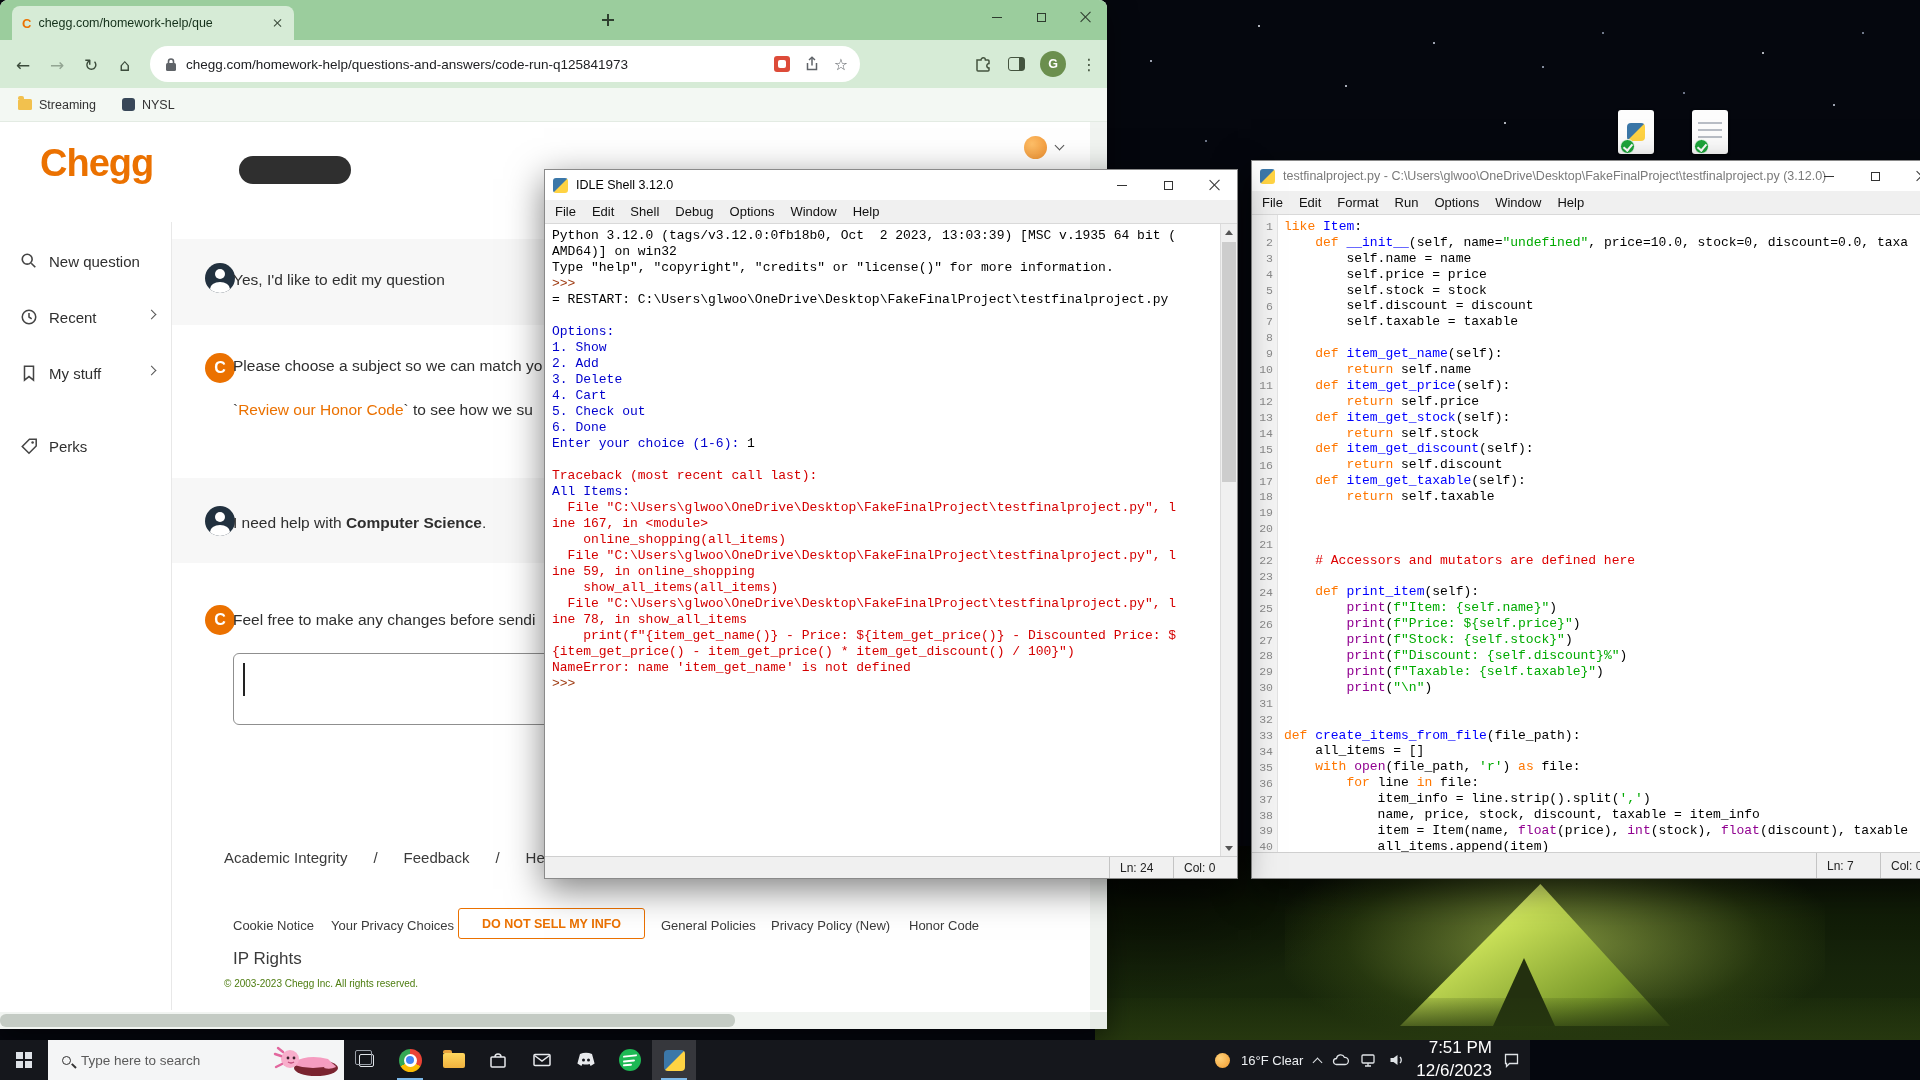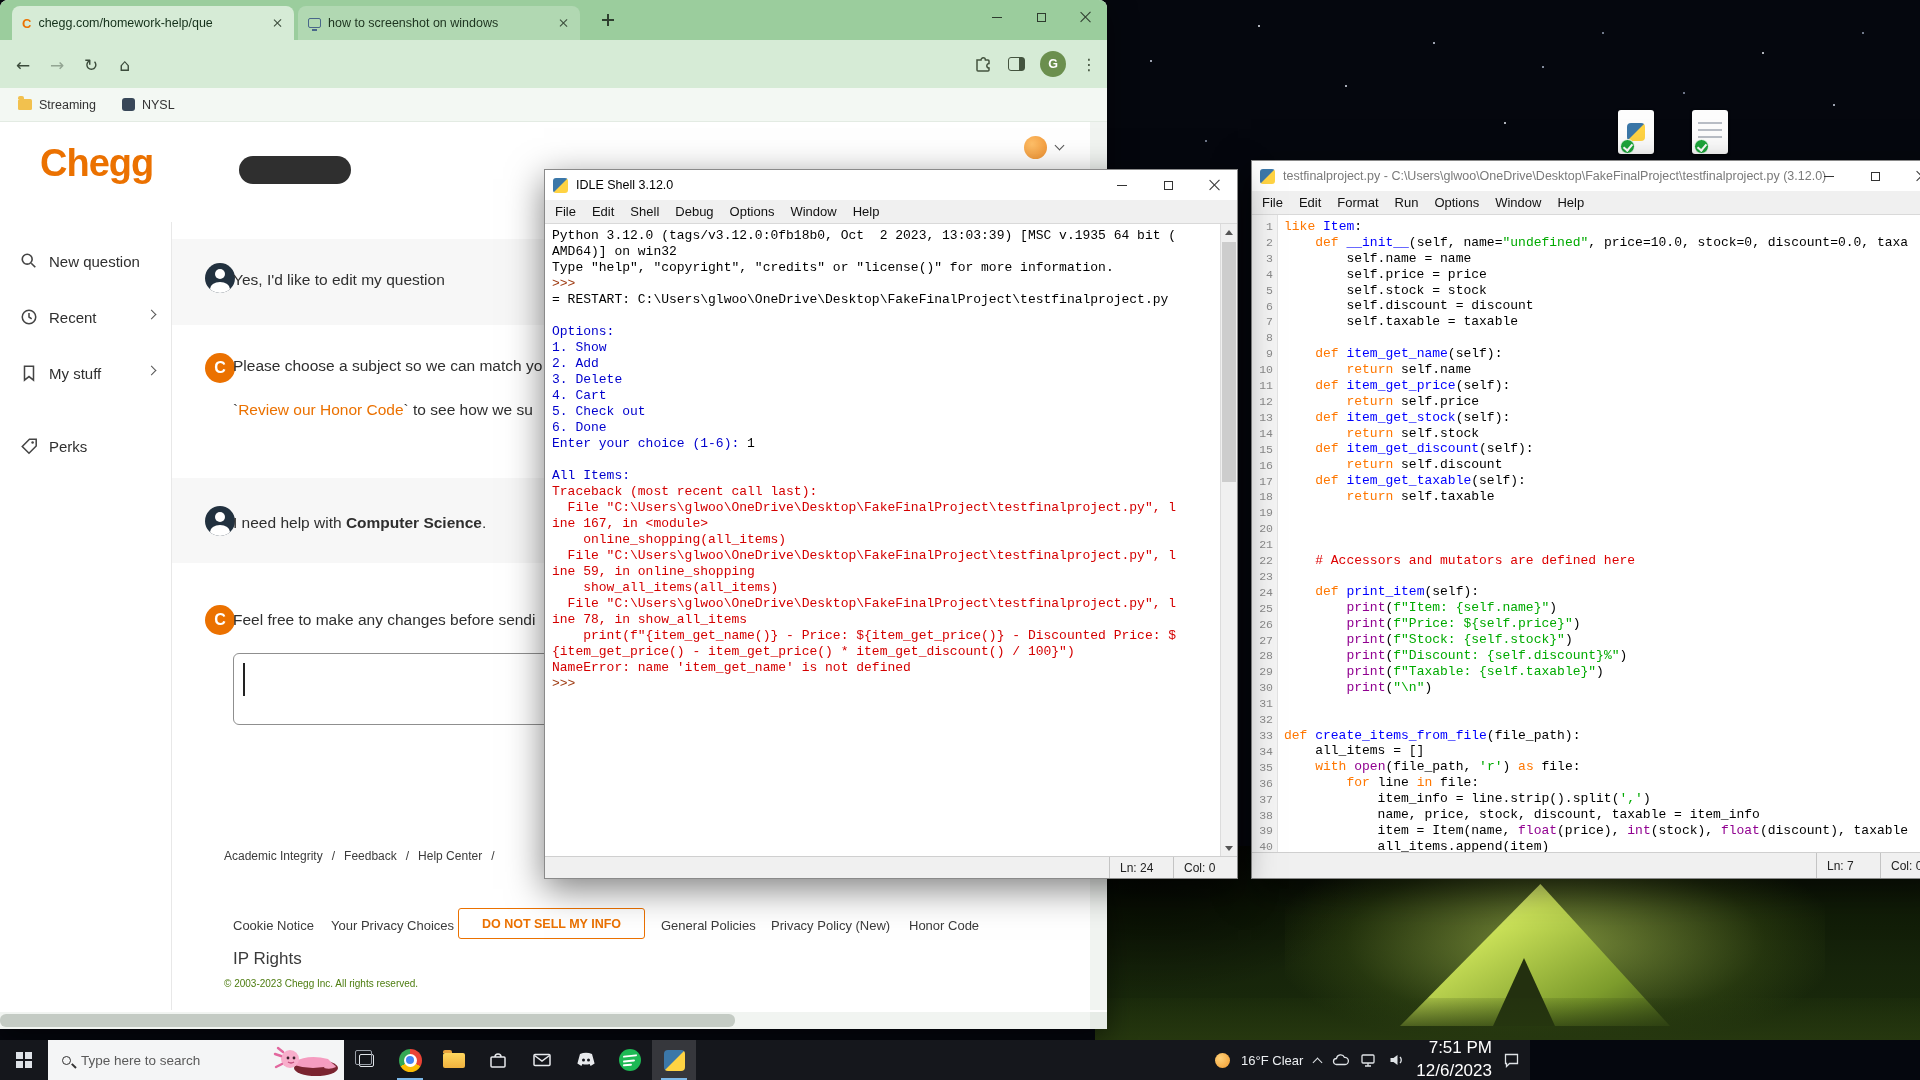--- a/index.html
+++ b/index.html
@@ -152,21 +152,21 @@
   .gray{background:#f7f7f7}
   .ua{position:absolute;left:33px;width:30px;height:30px;border-radius:50%;background:#22313f;overflow:hidden}
   .ua::before{content:"";position:absolute;left:10px;top:6px;width:10px;height:10px;border-radius:50%;background:#fff}
   .ua::after{content:"";position:absolute;left:5px;top:19px;width:20px;height:14px;border-radius:50%;background:#fff}
   .ca{position:absolute;left:33px;width:30px;height:30px;border-radius:50%;background:#EB7100;color:#fff;
     font-weight:bold;font-size:16px;display:flex;align-items:center;justify-content:center}
   .msg{position:absolute;left:61px;font-size:15.5px;color:#2f2f2f}
   .orange-link{color:#EB7100}
   .inputbox{position:absolute;left:233px;top:531px;width:420px;height:72px;border:1px solid #8f8f8f;border-radius:6px;background:#fff}
   .caret{position:absolute;left:9px;top:9px;width:1.5px;height:33px;background:#222}
-  .acad{position:absolute;left:224px;top:727px;display:flex;gap:9px;font-size:12px;color:#3b3b3b}
+  .acad{position:absolute;left:224px;top:727px;display:flex;gap:26px;font-size:15px;color:#3b3b3b}
   .legal-t{position:absolute;top:796px;font-size:13px;color:#3b3b3b}
   .dns-btn{position:absolute;left:458px;top:786px;width:187px;height:31px;border:1.5px solid #EB7100;border-radius:3px;
     background:#fff;color:#EB7100;font-size:12.5px;font-weight:bold;display:flex;align-items:center;justify-content:center}
   .ip{position:absolute;left:233px;top:827px;font-size:17px;color:#3b3b3b}
   .copyr{position:absolute;left:224px;top:856px;font-size:10px;color:#4d7c0f}
   .pvscroll{position:absolute;right:0;top:0;width:17px;height:888px;background:#f1f4f1}
   .pvthumb{position:absolute;left:2px;right:2px;top:160px;height:250px;background:#c4cbc4;border-radius:6px}
   .phscroll{position:absolute;left:0;right:17px;bottom:0;height:17px;background:#f1f4f1}
   .phthumb{position:absolute;left:0;top:2px;width:735px;height:13px;background:#c4cbc4;border-radius:6px}
   .pcorner{position:absolute;right:0;bottom:0;width:17px;height:17px;background:#e7ece7}
@@ -233,44 +233,55 @@
   </div>
 </div>
 
 <div class="chrome">
   <div class="tabstrip">
     <div class="tab active" style="left:12px;width:282px">
       <span class="cfav">C</span>
       <span class="tab-title">chegg.com/homework-help/que</span>
       <span class="x16"></span>
     </div>
-    <div class="tab inactive" style="left:298px;width:282px">
-      <span class="mon"></span>
-      <span class="tab-title">how to screenshot on windows</span>
-      <span class="x16"></span>
-    </div>
     <div style="position:absolute;left:600px;top:12px"><span class="plus"></span></div>
     <div style="position:absolute;right:0;top:0;display:flex">
       <div class="cwc">
           <span class="g-min"></span>
         </div>
       <div class="cwc">
           <span class="g-max"></span>
         </div>
       <div class="cwc">
           <span class="g-x"></span>
         </div>
     </div>
   </div>
 
   <div class="toolbar">
     <span class="nav-ico" style="left:10px">←</span>
     <span class="nav-ico" style="left:44px;color:#93a593">→</span>
     <span class="nav-ico" style="left:78px">↻</span>
     <span class="nav-ico" style="left:112px">⌂</span>
+    <div class="omnibox">
+      <svg width="12" height="15" viewBox="0 0 12 15" style="margin-left:15px;flex:none">
+          <rect x="1" y="6" width="10" height="8" rx="1.5" fill="#5f6368"></rect>
+          <path d="M3.5 6V4.5a2.5 2.5 0 015 0V6" fill="none" stroke="#5f6368" stroke-width="1.6"></path>
+        </svg>
+      <span style="margin-left:9px">chegg.com/homework-help/questions-and-answers/code-run-q125841973</span>
+      <div class="omni-right">
+        <span class="redico"></span>
+        <svg width="16" height="16" viewBox="0 0 16 16">
+            <path d="M8 1.5v8" stroke="#5f6368" stroke-width="1.5" fill="none"></path>
+            <path d="M5 4l3-2.7L11 4" stroke="#5f6368" stroke-width="1.5" fill="none"></path>
+            <path d="M3.5 7v6.5h9V7" stroke="#5f6368" stroke-width="1.5" fill="none"></path>
+          </svg>
+        <span class="stargl">☆</span>
+      </div>
+    </div>
     <div class="tb-right">
       <svg width="18" height="18" viewBox="0 0 18 18">
           <path d="M3 7h3a2.2 2.2 0 114.4 0H13a1 1 0 011 1v2.6a2.2 2.2 0 100 4.4V17a1 1 0 01-1 1H3a1 1 0 01-1-1V7z" transform="translate(0,-2)" fill="none" stroke="#44543f" stroke-width="1.5"></path>
         </svg>
       <span class="panel"></span>
       <span class="gav">G</span>
       <span class="dots">⋮</span>
     </div>
   </div>
 
@@ -527,22 +538,22 @@
         <div class="tline">&nbsp;</div>
         <div class="tline"><span class="c-out">Options:</span></div>
         <div class="tline"><span class="c-out">1. Show</span></div>
         <div class="tline"><span class="c-out">2. Add</span></div>
         <div class="tline"><span class="c-out">3. Delete</span></div>
         <div class="tline"><span class="c-out">4. Cart</span></div>
         <div class="tline"><span class="c-out">5. Check out</span></div>
         <div class="tline"><span class="c-out">6. Done</span></div>
         <div class="tline"><span class="c-out">Enter your choice (1-6): </span><span class="c-tx">1</span></div>
         <div class="tline">&nbsp;</div>
+        <div class="tline"><span class="c-err">Traceback (most recent call last):</span></div>
         <div class="tline"><span class="c-out">All Items:</span></div>
-        <div class="tline"><span class="c-err">Traceback (most recent call last):</span></div>
         <div class="tline"><span class="c-err">  File "C:\Users\glwoo\OneDrive\Desktop\FakeFinalProject\testfinalproject.py", l</span></div>
         <div class="tline"><span class="c-err">ine 167, in &lt;module&gt;</span></div>
         <div class="tline"><span class="c-err">    online_shopping(all_items)</span></div>
         <div class="tline"><span class="c-err">  File "C:\Users\glwoo\OneDrive\Desktop\FakeFinalProject\testfinalproject.py", l</span></div>
         <div class="tline"><span class="c-err">ine 59, in online_shopping</span></div>
         <div class="tline"><span class="c-err">    show_all_items(all_items)</span></div>
         <div class="tline"><span class="c-err">  File "C:\Users\glwoo\OneDrive\Desktop\FakeFinalProject\testfinalproject.py", l</span></div>
         <div class="tline"><span class="c-err">ine 78, in show_all_items</span></div>
         <div class="tline"><span class="c-err">    print(f"{item_get_name()} - Price: ${item_get_price()} - Discounted Price: $</span></div>
         <div class="tline"><span class="c-err">{item_get_price() - item_get_price() * item_get_discount() / 100}")</span></div>

